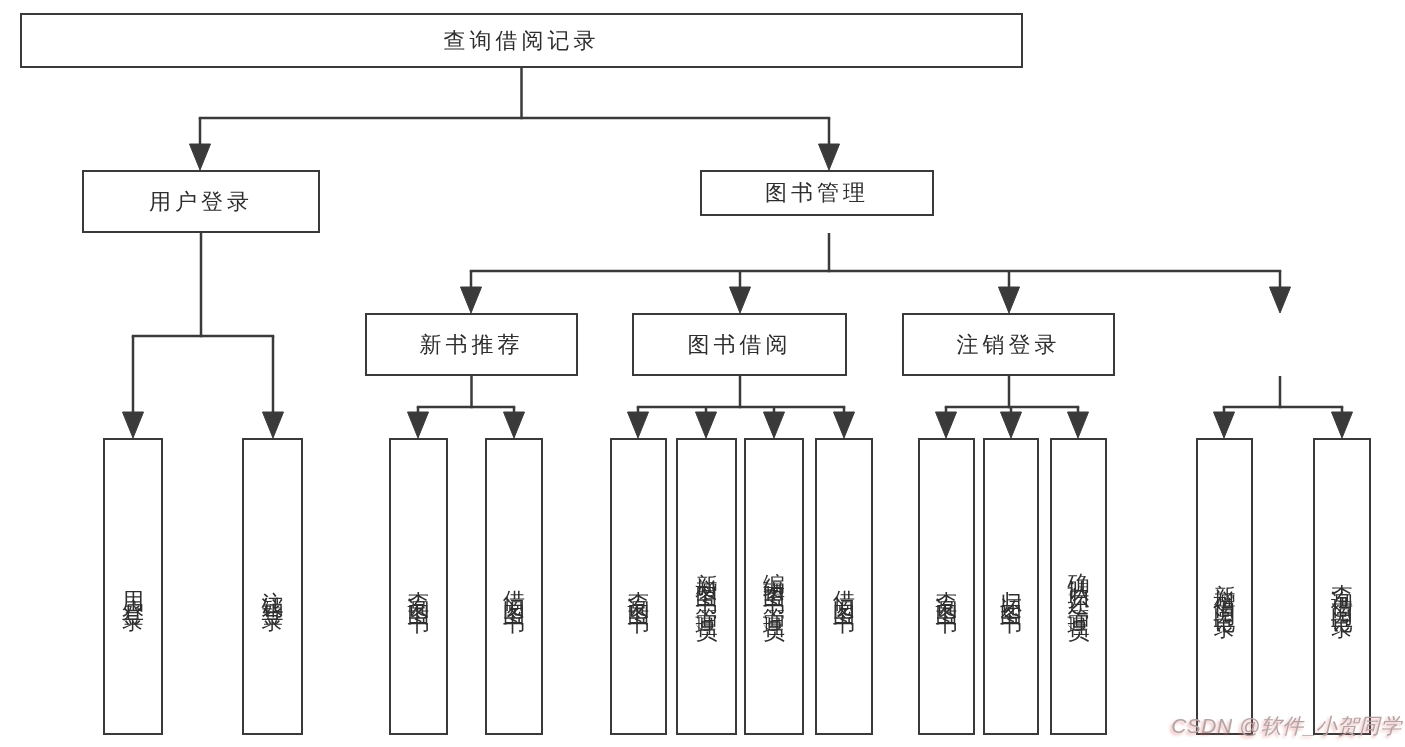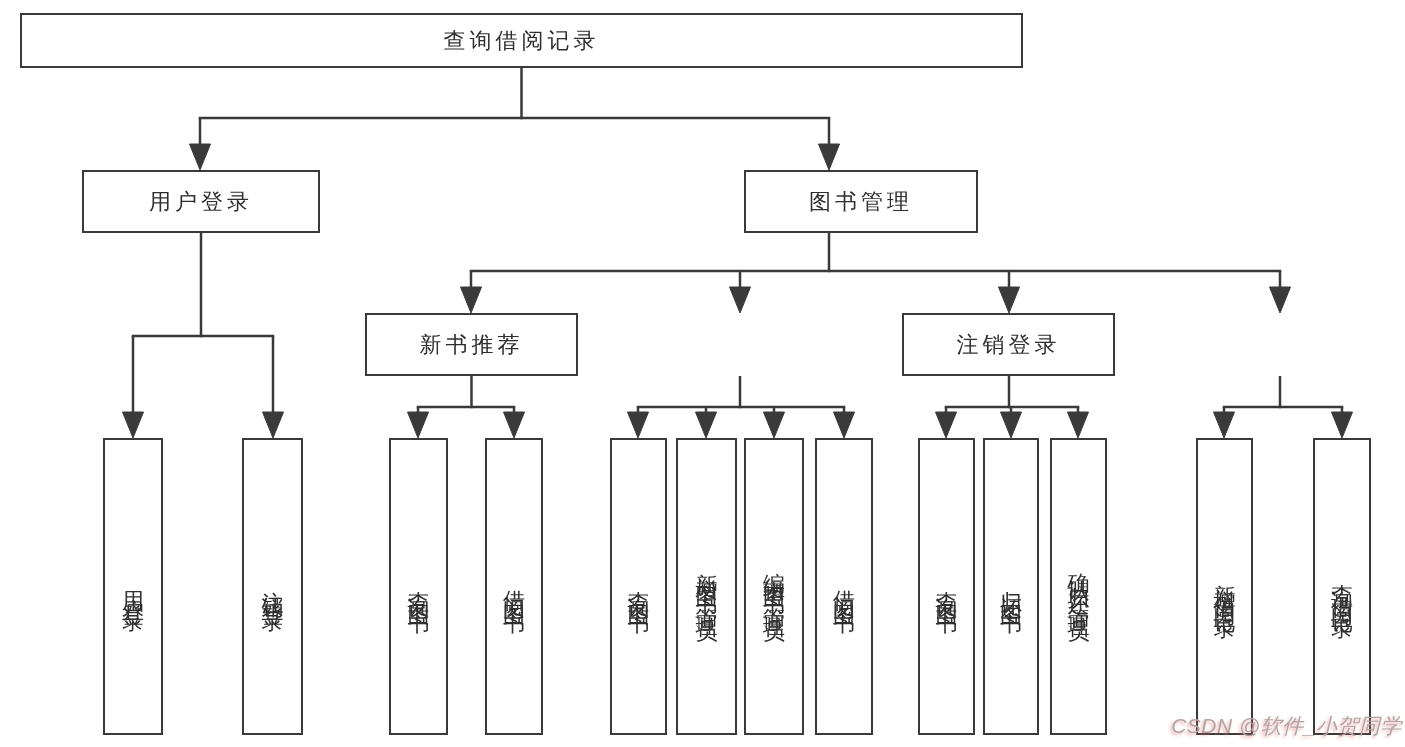--- a/index.html
+++ b/index.html
@@ -133,27 +133,30 @@
     <polygon points="1331.5,412 1352.5,412 1342,438"></polygon>
   </svg>
 
   <div class="box" style="left:20px;top:13px;width:1003px;height:55px">
     <span class="lbl">查询借阅记录</span>
   </div>
 
   <div class="box" style="left:82px;top:170px;width:238px;height:63px">
     <span class="lbl">用户登录</span>
   </div>
-  <div class="box" style="left:744px;top:170px;width:234px;height:63px">
+  <div class="box" style="left:700px;top:170px;width:234px;height:46px">
     <span class="lbl">图书管理</span>
   </div>
 
   <div class="box" style="left:365px;top:313px;width:213px;height:63px">
     <span class="lbl">新书推荐</span>
   </div>
+  <div class="box" style="left:632px;top:313px;width:215px;height:63px">
+    <span class="lbl">图书借阅</span>
+  </div>
   <div class="box" style="left:902px;top:313px;width:213px;height:63px">
     <span class="lbl">注销登录</span>
   </div>
 
   <div class="box leaf" style="left:103px;width:60px">
     <span class="lbl">用户登录</span>
   </div>
   <div class="box leaf" style="left:242px;width:61px">
     <span class="lbl">注销登录</span>
   </div>

